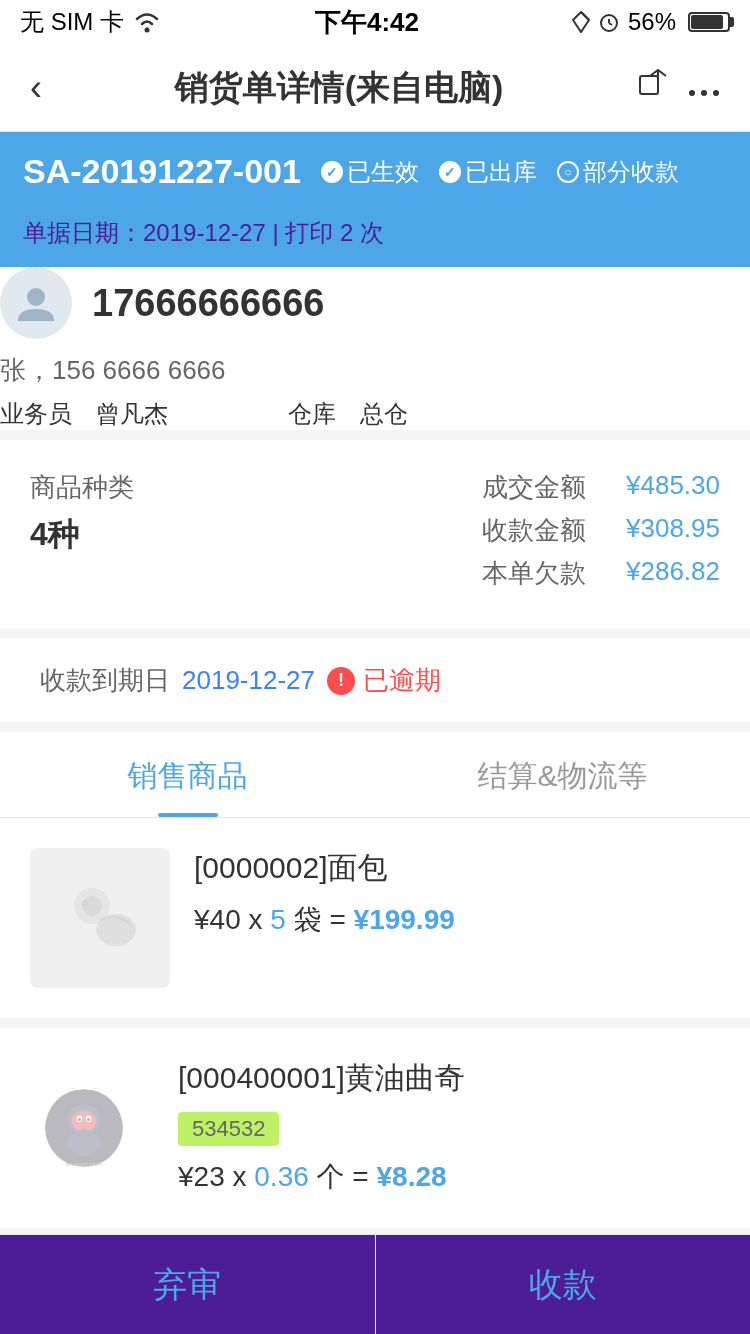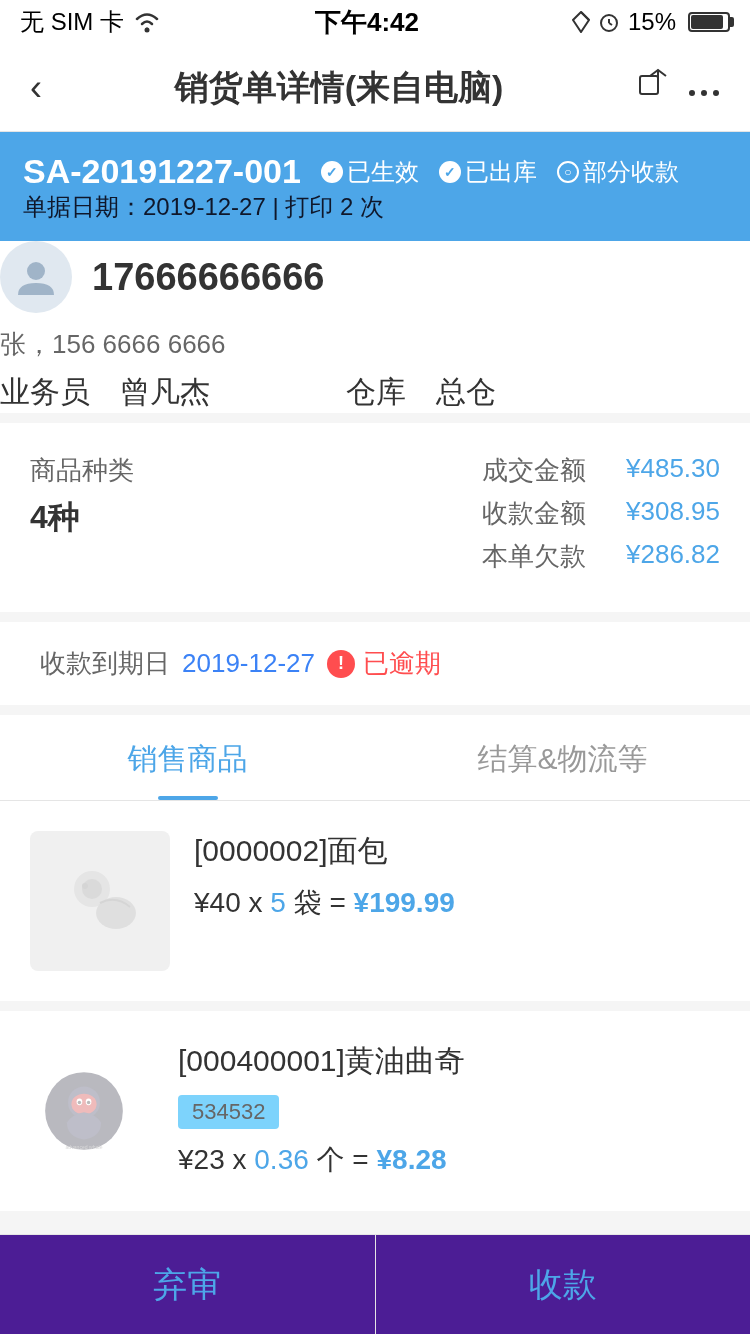--- a/index.html
+++ b/index.html
@@ -144,23 +144,23 @@
       height: 22px;
       border-radius: 50%;
       border: 2px solid #fff;
       display: inline-flex;
       align-items: center;
       justify-content: center;
       font-size: 12px;
       color: #fff;
     }
     .order-meta {
-      margin-top: 0;
+      margin-top: 26px;
       font-size: 24px;
-      color: #0f172a;
+      color: #4c1d95;
     }
 
     
     .customer-section {
       background: #fff;
       margin-top: 0;
       border-bottom: 10px solid #f5f5f5;
     }
     .customer-row {
       display: flex;
@@ -188,22 +188,22 @@
       color: #333;
     }
     .customer-detail {
       font-size: 26px;
       color: #666;
       margin-bottom: 10px;
     }
     .customer-staff-row {
       display: flex;
       align-items: center;
-      gap: 56px;
-      font-size: 30px;
+      gap: 40px;
+      font-size: 24px;
       color: #666;
     }
     .customer-staff-row span {
       color: #333;
     }
 
     
     .summary-section {
       background: #fff;
       padding: 30px;
@@ -334,21 +334,21 @@
       flex: 1;
     }
     .product-name {
       font-size: 30px;
       color: #333;
       font-weight: 500;
       margin-bottom: 12px;
     }
     .product-sku {
       display: inline-block;
-      background: #7dd3fc;
+      background: #bef264;
       color: #666;
       font-size: 22px;
       padding: 4px 14px;
       border-radius: 4px;
       margin-bottom: 12px;
     }
     .product-price-row {
       font-size: 28px;
       color: #333;
     }
@@ -409,21 +409,21 @@
   <div class="status-bar-right">
     <svg width="18" height="22" viewBox="0 0 18 22">
       <path d="M9 1 L17 9 L9 21 L1 9 Z" fill="none" stroke="#333" stroke-width="2"></path>
       <path d="M9 1 L17 9" fill="none" stroke="#333" stroke-width="2"></path>
     </svg>
     <svg width="22" height="22" viewBox="0 0 22 22">
       <circle cx="11" cy="12" r="8" fill="none" stroke="#333" stroke-width="2"></circle>
       <line x1="11" y1="8" x2="11" y2="12" stroke="#333" stroke-width="2"></line>
       <line x1="11" y1="12" x2="14" y2="14" stroke="#333" stroke-width="2"></line>
     </svg>
-    <span>15%</span>
+    <span>56%</span>
     <div class="battery-icon">
       <div class="battery-fill"></div>
     </div>
   </div>
 </div>
 
 <div class="nav-bar">
   <span class="nav-back">‹</span>
   <span class="nav-title">销货单详情(来自电脑)</span>
   <div class="nav-actions">

